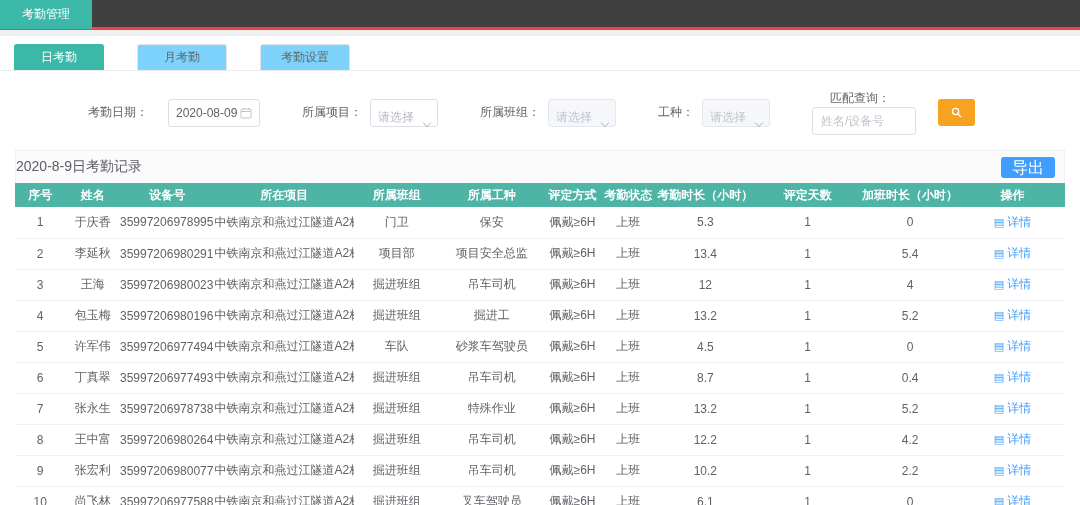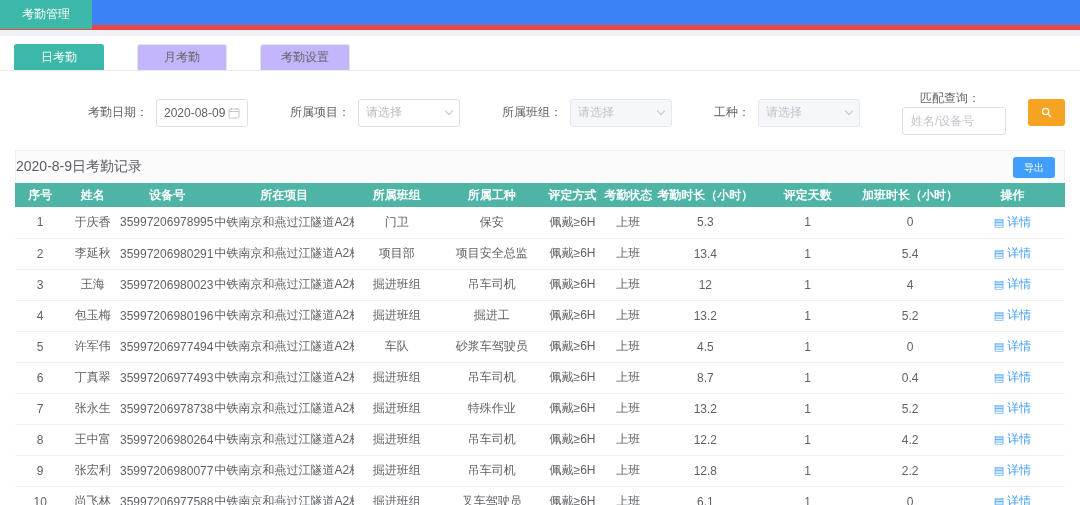--- a/index.html
+++ b/index.html
@@ -1,59 +1,59 @@
 <!DOCTYPE html>
 <html><head>
 <meta charset="utf-8">
 <style>
   * { margin:0; padding:0; box-sizing:border-box; }
   html,body { width:1080px; height:505px; overflow:hidden; }
   body { background:#eef0f3; font-family:"Liberation Sans","DejaVu Sans",sans-serif; font-size:12px; color:#606266; }
 
   
-  .topbar { height:30px; background:#3b82f6; border-bottom:5px solid #ef4444; }
+  .topbar { height:30px; background:#404040; border-bottom:3px solid #ef4444; }
   .module-tab { display:inline-block; background:#3cb8a9; color:#fff; padding:0 22px; line-height:29px; font-size:12px; cursor:pointer; }
 
   
   .main-panel { background:#fff; margin-top:6px; padding-bottom:4px; }
 
   
   .tabs-row { display:flex; padding:8px 0 0 14px; border-bottom:1px solid #e8eaee;gap:28px; }
-  .tab { min-width:90px; text-align:center; line-height:25px; border:1px solid #e0e3e8; border-bottom:none; background:#c4b5fd; color:#666;
+  .tab { min-width:90px; text-align:center; line-height:25px; border:1px solid #e0e3e8; border-bottom:none; background:#7dd3fc; color:#666;
          margin-right:5px; border-radius:3px 3px 0 0; cursor:pointer; padding:0 14px; }
   .tab.active { background:#3cb8a9; color:#fff; border-color:#3cb8a9; }
 
   
   .filter-row { display:flex; align-items:center; padding:19px 0 15px 88px; }
   .fgroup { display:flex; align-items:center; margin-right:42px; }
   .filter-label { margin-right:8px; white-space:nowrap; }
   .box { height:28px; border:1px solid #dcdfe6; border-radius:3px; background:#fff; display:flex; align-items:center;
          justify-content:space-between; padding:0 7px; cursor:pointer; }
-  .date-box { width:92px; }
-  .select-box { width:102px; }
+  .date-box { width:92px;margin-left:12px; }
+  .select-box { width:68px;align-items:flex-end; }
   .select-box.disabled { background:#f5f7fa; border-color:#e4e7ed; color:#c0c4cc; cursor:not-allowed; }
   .box-text { white-space:nowrap; overflow:hidden; }
   .placeholder-text { color:#b6bac2; }
   .chevron { width:6px; height:6px; border-right:1px solid #c0c4cc; border-bottom:1px solid #c0c4cc;
              transform:rotate(45deg); margin-top:-3px; flex:none; }
   .cal-icon { flex:none; display:flex; }
   .match-input { width:104px; height:28px; border:1px solid #dcdfe6; border-radius:3px; padding:0 8px; font-size:12px;
                  color:#606266; outline:none; }
   .match-input::placeholder { color:#c0c4cc; }
   .btn { height:27px; border:none; border-radius:3px; color:#fff; font-size:12px; padding:0 13px; display:flex;
          align-items:center; gap:5px; cursor:pointer; font-family:inherit; }
   .btn-search { background:#f7a322; margin-left:22px; }
 
   
   .table-wrap { margin:0 15px; }
   .table-title-bar { height:33px; background:#fbfbfc; border:1px solid #eef0f2; border-bottom:none; position:relative;
                      display:flex; align-items:center; }
   .table-title { flex:1; text-align:left; font-size:14px; color:#5a5e66; }
   .btn-export { position:absolute; right:9px; top:6px; background:#409eff; color:#fff; border:none; border-radius:3px;
-                height:21px; line-height:21px; padding:0 11px; font-size:10px; cursor:pointer; font-family:inherit; }
+                height:21px; line-height:21px; padding:0 11px; font-size:16px; cursor:pointer; font-family:inherit; }
 
   table { width:100%; border-collapse:collapse; table-layout:fixed; }
   thead th { background:#4db4a6; color:#fff; font-weight:bold; height:24px; font-size:12px; white-space:nowrap; overflow:hidden; }
   tbody td { height:31px; text-align:center; border-bottom:1px solid #eef0f4; font-size:12px; color:#606266;
              white-space:nowrap; overflow:hidden; }
   .detail-link { color:#409eff; cursor:pointer; text-decoration:none; }
   .doc-icon { color:#409eff; margin-right:3px; font-size:11px; }
 </style>
 </head>
 <body>
@@ -280,21 +280,21 @@
           </tr>
           <tr>
             <td>9</td>
             <td>张宏利</td>
             <td>359972069800776</td>
             <td>中铁南京和燕过江隧道A2标</td>
             <td>掘进班组</td>
             <td>吊车司机</td>
             <td>佩戴≥6H</td>
             <td>上班</td>
-            <td>12.8</td>
+            <td>10.2</td>
             <td>1</td>
             <td>2.2</td>
             <td><a class="detail-link"><span class="doc-icon">▤</span>详情</a></td>
           </tr>
           <tr>
             <td>10</td>
             <td>尚飞林</td>
             <td>359972069775887</td>
             <td>中铁南京和燕过江隧道A2标</td>
             <td>掘进班组</td>

